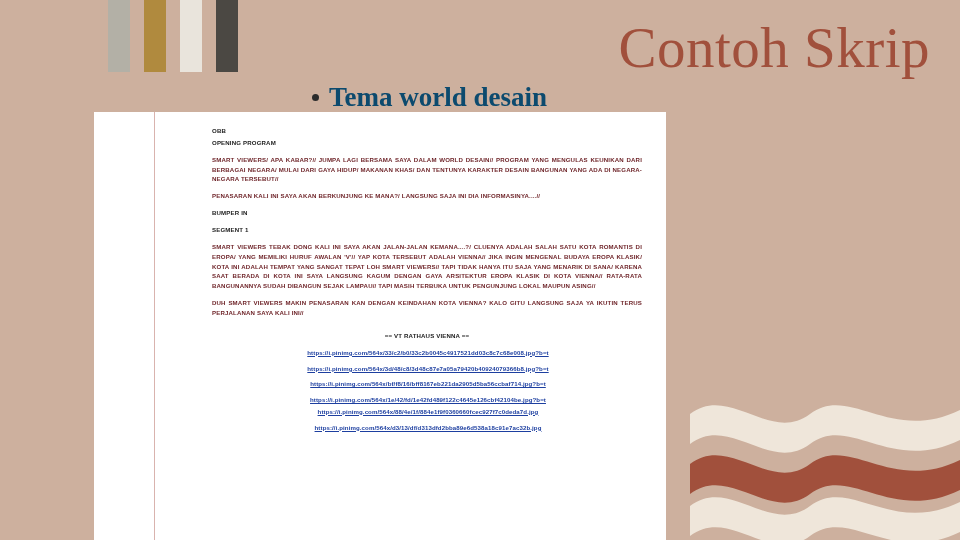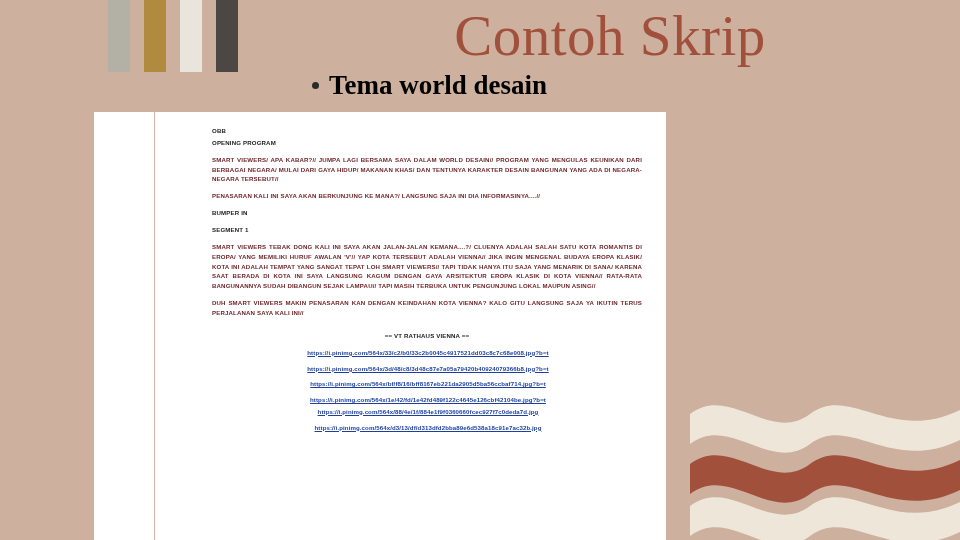--- a/index.html
+++ b/index.html
@@ -23,23 +23,23 @@
   }
   .bars .bar { width: 22px; }
   .bar.b1 { height: 72px; background: #b3b0a6; }
   .bar.b2 { height: 72px; background: #b08a3e; }
   .bar.b3 { height: 72px; background: #e9e4dc; }
   .bar.b4 { height: 72px; background: #4b4843; }
 
   
   .title-block {
     position: absolute;
-    left: 290px; top: 6px;
+    left: 290px; top: 18px;
     width: 640px;
-    text-align: center;
+    text-align: right;
   }
   .title {
     font-family: "Liberation Serif", serif;
     font-size: 57px;
     line-height: 1.05;
     color: #a1503c;
     letter-spacing: 0.5px;
     margin: 0 0 4px 0;
     font-weight: 400;
   }
@@ -52,21 +52,21 @@
   .bullet {
     width: 7px; height: 7px;
     background: #2b2b2b;
     border-radius: 50%;
     flex: 0 0 auto;
   }
   .subtitle {
     font-family: "Liberation Serif", serif;
     font-size: 27px;
     font-weight: bold;
-    color: #000000;
+    color: #0c4a6e;
   }
 
   
   .sheet {
     position: absolute;
     left: 94px; top: 112px;
     width: 572px;
     height: 428px;
     background: #ffffff;
   }

